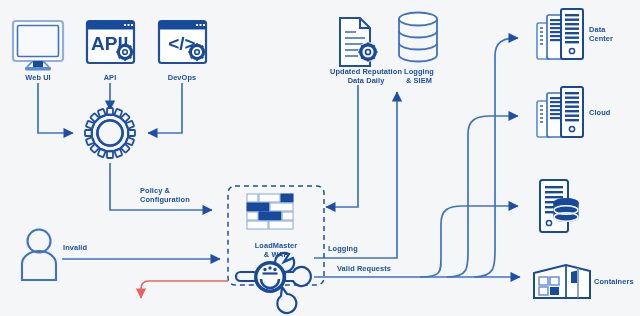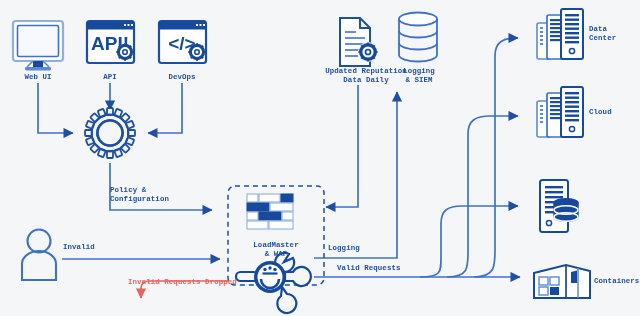--- a/index.html
+++ b/index.html
@@ -7,21 +7,21 @@
     width:640px;height:316px;
     background:#f5f6f8;
     font-family:"Liberation Sans", sans-serif;
     overflow:hidden;
     position:relative;
   }
   #stage{position:absolute;inset:0;width:640px;height:316px;}
   svg#canvas{position:absolute;left:0;top:0;width:640px;height:316px;}
   .lbl{
     position:absolute;
-    font-family:Liberation Mono, monospace;
+    font-family:Liberation Sans, sans-serif;
     font-weight:bold;
     color:#1f4fa3;
     font-size:7.4px;
     line-height:9.4px;
     letter-spacing:.1px;
     white-space:pre-line;
     text-align:center;
   }
   .lbl.left{text-align:left;}
   .lbl.red{color:#e8635f;}
@@ -320,26 +320,25 @@
 
   <div class="lbl" style="left:320px;top:67px;width:92px;">Updated Reputation
 Data Daily</div>
 
   <div class="lbl" style="left:388px;top:67px;width:62px;">Logging
 &amp; SIEM</div>
 
   <div class="lbl" style="left:238px;top:233px;width:76px;margin-top:8px;">LoadMaster
 &amp; WAF</div>
 
-  <div class="lbl left" style="left:110px;top:186px;width:90px;">Policy &amp;
+  <div class="lbl left" style="left:110px;top:186px;width:90px;padding-left:30px;">Policy &amp;
 Configuration</div>
 
   <div class="lbl left" style="left:63px;top:243px;width:70px;">Invalid</div>
 
-  <div class="lbl left red" style="left:128px;top:278px;width:120px;">Invalid Requests Dropped</div>
 
   <div class="lbl left" style="left:328px;top:244px;width:60px;">Logging</div>
 
   <div class="lbl left" style="left:328px;top:264px;width:80px;margin-left:9px;">Valid Requests</div>
 
   <div class="lbl left" style="left:589px;top:25px;width:50px;">Data
 Center</div>
 
   <div class="lbl left" style="left:589px;top:108px;width:50px;">Cloud</div>
 

